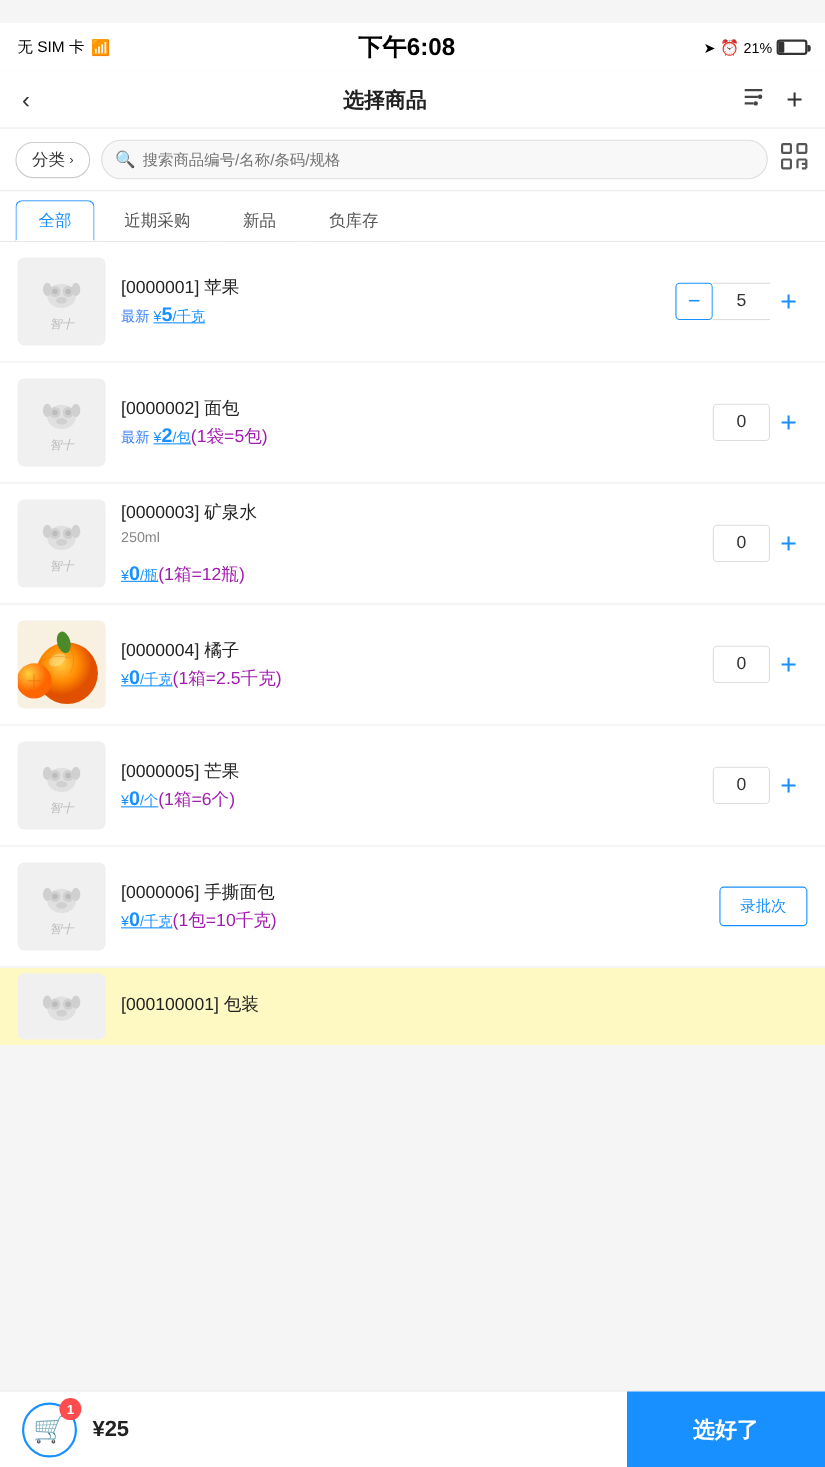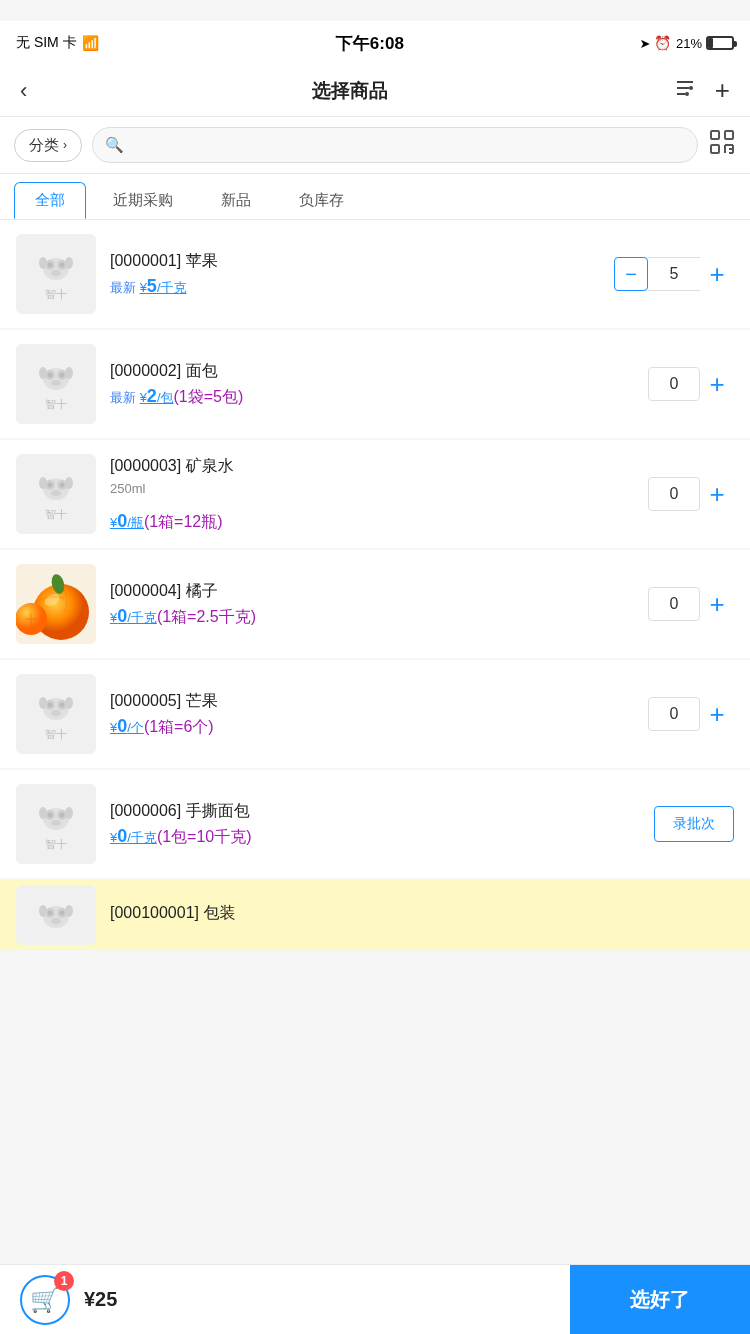--- a/index.html
+++ b/index.html
@@ -12,21 +12,21 @@
       background: #fff;
       display: flex;
       align-items: center;
       justify-content: space-between;
       padding: 0 16px;
       font-size: 15px;
       font-weight: 500;
       margin-top: 21px;
     }
     .status-left { display: flex; align-items: center; gap: 6px; font-size: 14px; }
-    .status-center { font-size: 17px; font-weight: 600; }
+    .status-center { font-size: 22px; font-weight: 600; }
     .status-right { display: flex; align-items: center; gap: 4px; font-size: 13px; }
     .battery-bar {
       width: 28px; height: 14px; border: 2px solid #333; border-radius: 3px; position: relative; display: inline-block;
     }
     .battery-bar::after {
       content: ''; position: absolute; right: -5px; top: 3px; width: 3px; height: 6px; background: #333; border-radius: 0 2px 2px 0;
     }
     .battery-fill {
       width: 21%; height: 100%; background: #333; border-radius: 1px;
     }
@@ -111,21 +111,21 @@
     .product-img {
       width: 80px; height: 80px; border-radius: 6px; flex-shrink: 0;
       background: #f0f0f0; display: flex; align-items: center; justify-content: center;
       overflow: hidden;
     }
     .product-img-placeholder {
       width: 80px; height: 80px; background: #f0f0f0; border-radius: 6px;
       display: flex; flex-direction: column; align-items: center; justify-content: center;
       flex-shrink: 0;
     }
-    .placeholder-label { font-size: 11px; color: #bbb; margin-top: 0; }
+    .placeholder-label { font-size: 11px; color: #bbb; margin-top: 0; font-style: italic; }
 
     .product-info { flex: 1; }
     .product-name { font-size: 16px; color: #222; font-weight: 500; margin-bottom: 4px; }
     .product-spec { font-size: 13px; color: #888; margin-bottom: 15px; }
     .product-price { font-size: 14px; color: #333; }
     .price-label { color: #3b82f6; font-size: 13px; }
     .price-value { color: #1890ff; font-size: 18px; font-weight: 700; text-decoration: underline; }
     .price-unit { color: #1890ff; font-size: 13px; text-decoration: underline; text-align: right; }
     .price-extra { color: #a21caf; font-size: 16px; }
 
@@ -239,20 +239,21 @@
   </div>
 </div>
 
 <div class="filter-bar">
   <button class="category-btn">
     <span>分类</span>
     <span style="font-size:12px;">›</span>
   </button>
   <div class="search-box">
     <span class="search-icon">🔍</span>
+    <input class="search-input" type="text" placeholder="搜索商品编号/名称/条码/规格" style="">
   </div>
   <span class="scan-icon">
     <svg width="28" height="28" viewBox="0 0 28 28" fill="none" stroke="#555" stroke-width="2">
       <rect x="3" y="3" width="8" height="8" rx="1"></rect>
       <rect x="17" y="3" width="8" height="8" rx="1"></rect>
       <rect x="3" y="17" width="8" height="8" rx="1"></rect>
       <line x1="17" y1="17" x2="25" y2="17"></line>
         <line x1="17" y1="17" x2="17" y2="25"></line>
       <line x1="21" y1="21" x2="25" y2="21"></line>
         <line x1="25" y1="17" x2="25" y2="25"></line>

